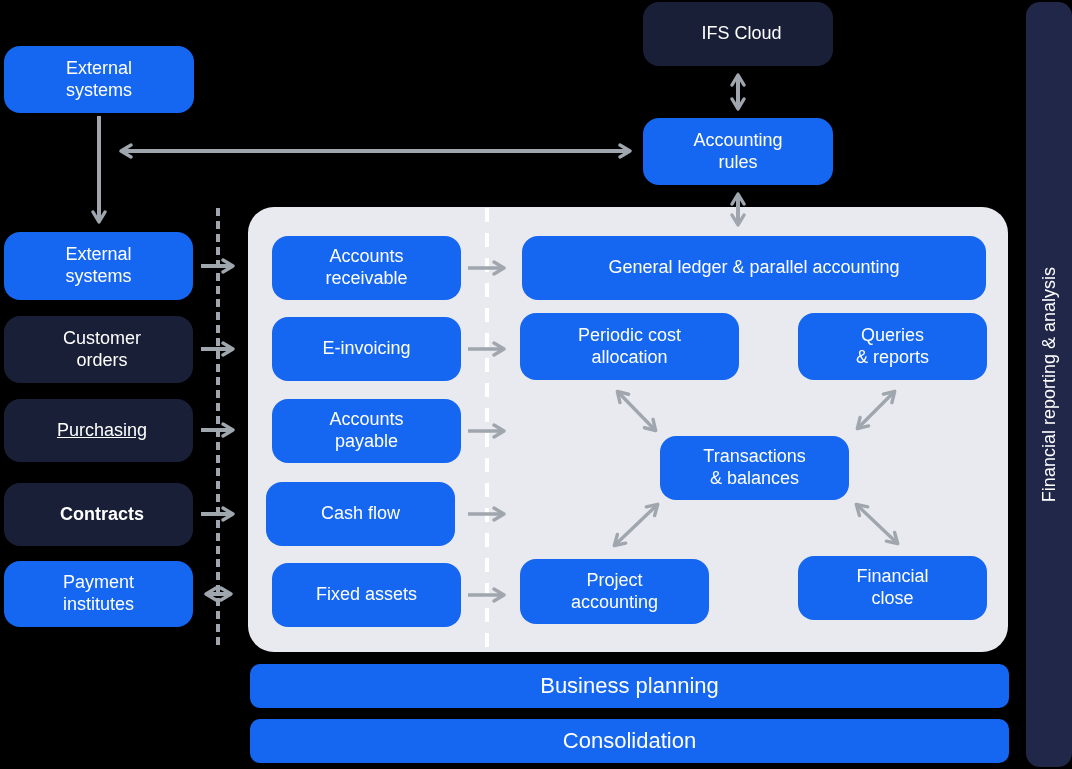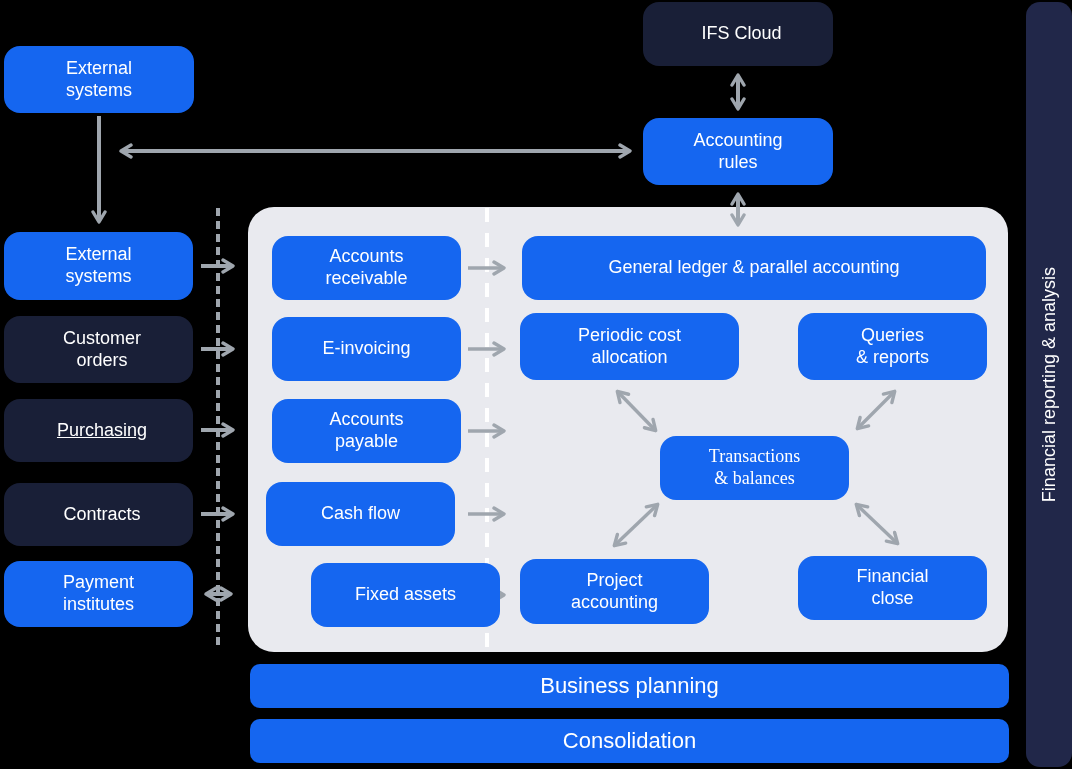--- a/index.html
+++ b/index.html
@@ -112,38 +112,38 @@
 systems</div>
   <div class="node dark" style="left:643px;top:2px;width:190px;height:64px;">IFS Cloud</div>
   <div class="node blue" style="left:643px;top:118px;width:190px;height:67px;">Accounting
 rules</div>
 
   <div class="node blue" style="left:4px;top:232px;width:189px;height:68px;">External
 systems</div>
   <div class="node dark" style="left:4px;top:316px;width:189px;height:67px;">Customer
 orders</div>
   <div class="node dark" style="left:4px;top:399px;width:189px;height:63px;text-decoration:underline;">Purchasing</div>
-  <div class="node dark" style="left:4px;top:483px;width:189px;height:63px;">Contracts</div>
+  <div class="node dark" style="left:4px;top:483px;width:189px;height:63px;font-weight:bold;">Contracts</div>
   <div class="node blue" style="left:4px;top:561px;width:189px;height:66px;">Payment
 institutes</div>
 
   <div class="node blue" style="left:272px;top:236px;width:189px;height:64px;">Accounts
 receivable</div>
   <div class="node blue" style="left:272px;top:317px;width:189px;height:64px;">E-invoicing</div>
   <div class="node blue" style="left:272px;top:399px;width:189px;height:64px;">Accounts
 payable</div>
   <div class="node blue" style="left:266px;top:482px;width:189px;height:64px;">Cash flow</div>
-  <div class="node blue" style="left:272px;top:563px;width:189px;height:64px;margin-left:39px;">Fixed assets</div>
+  <div class="node blue" style="left:272px;top:563px;width:189px;height:64px;">Fixed assets</div>
 
   <div class="node blue" style="left:522px;top:236px;width:464px;height:64px;">General ledger &amp; parallel accounting</div>
   <div class="node blue" style="left:520px;top:313px;width:219px;height:67px;">Periodic cost
 allocation</div>
   <div class="node blue" style="left:798px;top:313px;width:189px;height:67px;">Queries
 &amp; reports</div>
-  <div class="node blue" style="left:660px;top:436px;width:189px;height:64px;font-family:Liberation Serif, serif;">Transactions
+  <div class="node blue" style="left:660px;top:436px;width:189px;height:64px;">Transactions
 &amp; balances</div>
   <div class="node blue" style="left:520px;top:559px;width:189px;height:65px;">Project
 accounting</div>
   <div class="node blue" style="left:798px;top:556px;width:189px;height:64px;">Financial
 close</div>
 
   <div class="bar" style="top:664px;">Business planning</div>
   <div class="bar" style="top:719px;">Consolidation</div>
 
   <div class="sidebar">

